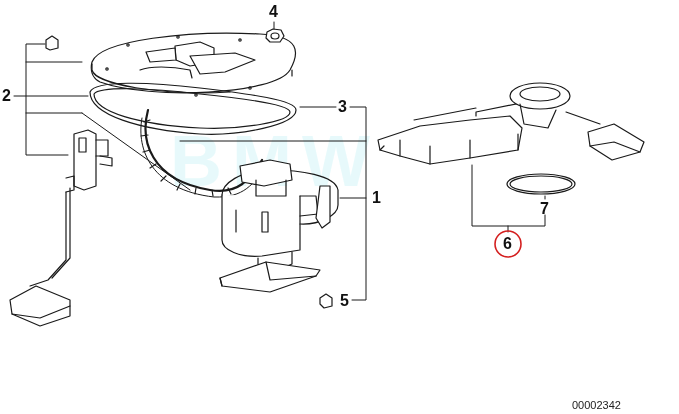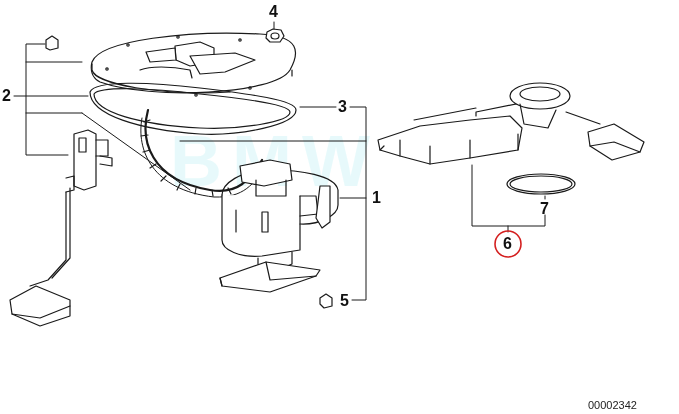--- a/index.html
+++ b/index.html
@@ -1,19 +1,19 @@
 <!DOCTYPE html>
 <html><head>
 <meta charset="utf-8">
 <style>
   html, body { margin: 0; padding: 0; background: #ffffff; }
   body { width: 679px; height: 414px; position: relative; overflow: hidden; font-family: "Liberation Sans", sans-serif; }
   #diagram { position: absolute; left: 0; top: 0; width: 679px; height: 414px; }
   .callout { position: absolute; font-family: "Liberation Sans", sans-serif; font-weight: bold; font-size: 16px; color: #111; line-height: 1; }
-  .part-id { position: absolute; font-family: "Liberation Sans", sans-serif; font-size: 11px; color: #222; margin-left: 16px; }
+  .part-id { position: absolute; font-family: "Liberation Sans", sans-serif; font-size: 11px; color: #222; }
   .watermark { position: absolute; font-family: "Liberation Sans", sans-serif; font-weight: bold; font-size: 72px; letter-spacing: 10px; opacity: 0.18; }
 </style>
 </head>
 <body>
 
 <div class="watermark" style="left:170px; top:120px; color:#7fe3ea;">BMW</div>
 
 <svg id="diagram" viewBox="0 0 679 414" xmlns="http://www.w3.org/2000/svg" fill="none" stroke="#1a1a1a" stroke-width="1.2" stroke-linejoin="round" stroke-linecap="round">
 
   <g stroke-width="1">

